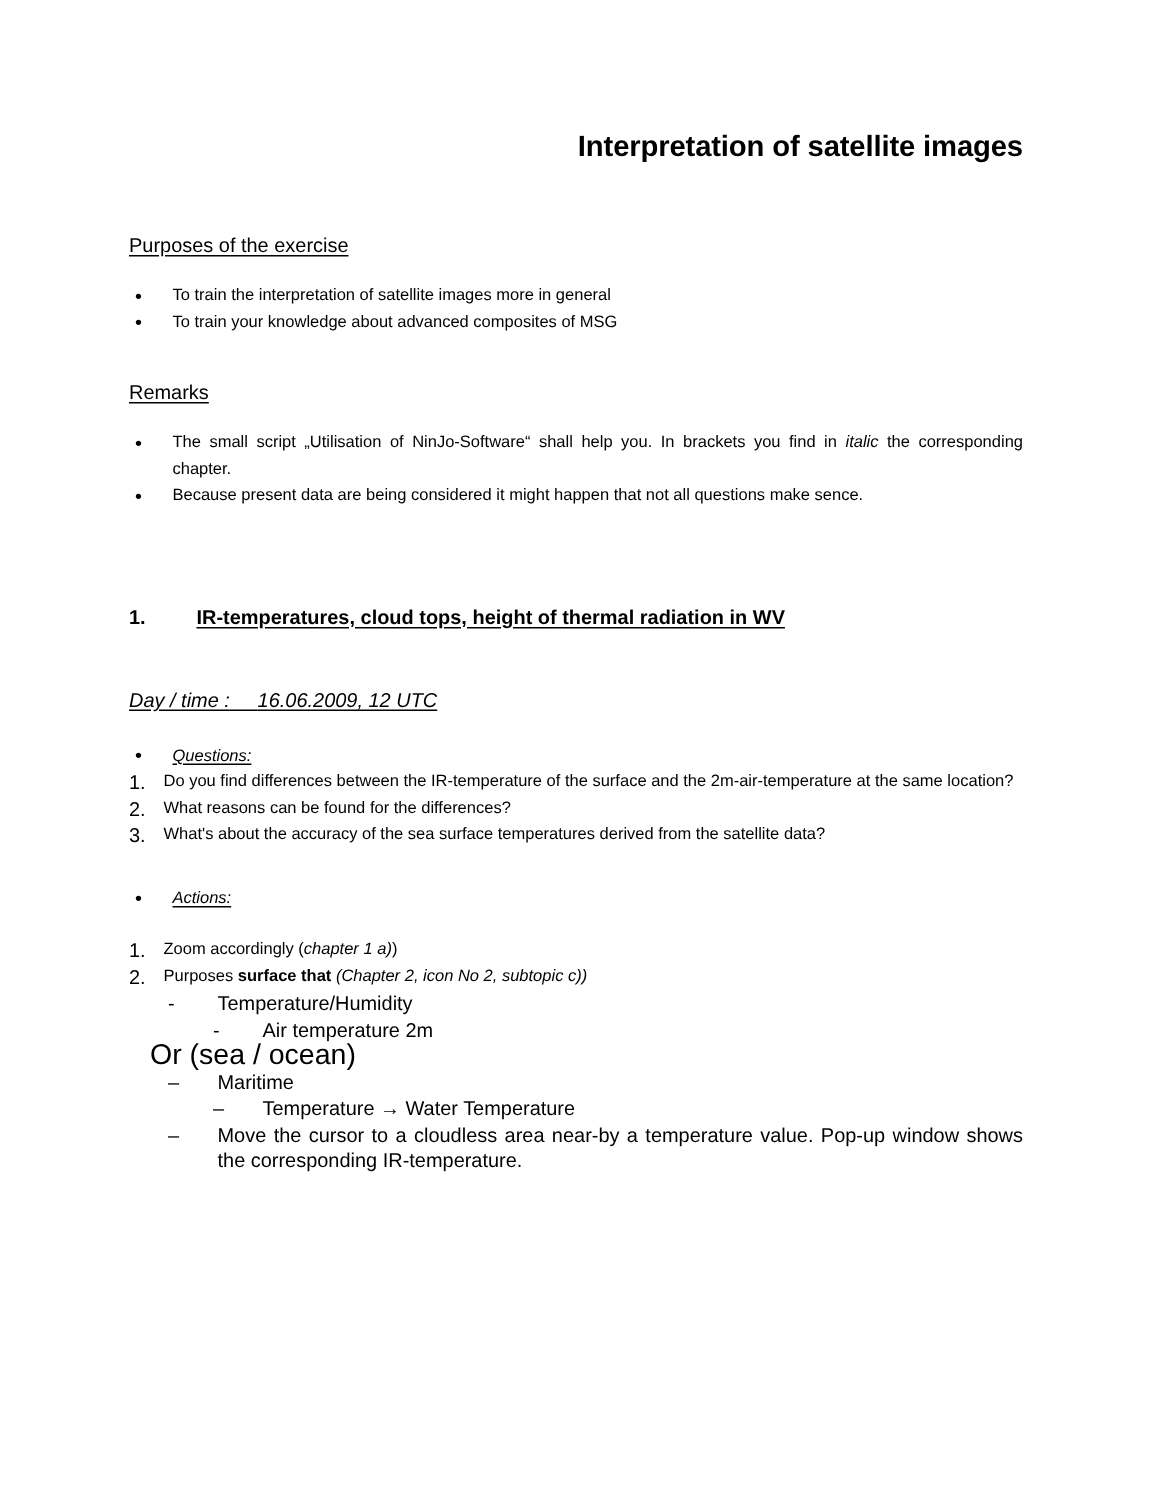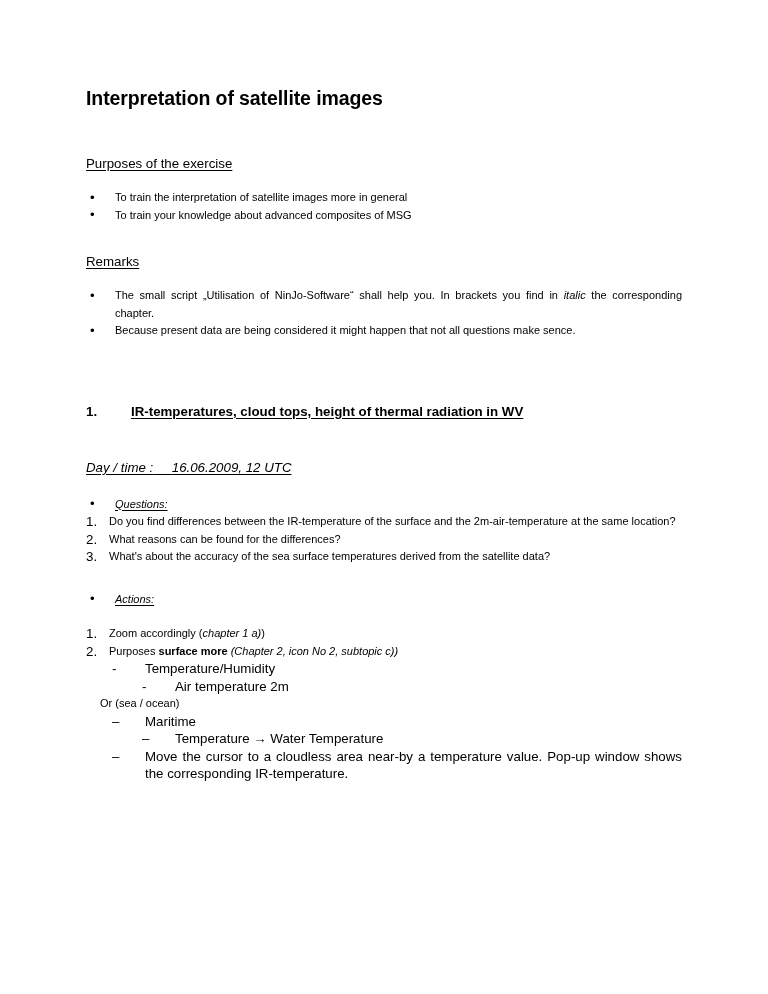--- a/index.html
+++ b/index.html
@@ -26,21 +26,21 @@
   .content {
     position: absolute;
     left: 86px;
     top: 0;
     width: 596px;
   }
 
   
   .title-block {
     padding-top: 86px;
-    text-align: left;
+    text-align: right;
   }
   .title-line {
     font-size: 19.5px;
     font-weight: bold;
     line-height: 25px;
     letter-spacing: -0.1px;
   }
 
   
   .sec-head {
@@ -158,21 +158,21 @@
     padding-left: 89px;
     font-size: 13.3px;
     line-height: 17.5px;
   }
   .dash-l2 .dmark {
     position: absolute;
     left: 56px;
     top: 0;
   }
   .plain-line {
-    font-size: 11px;
+    font-size: 19px;
     line-height: 17.5px;
     padding-left: 14px;
   }
   .dash-wrap {
     position: relative;
     padding-left: 59px;
     font-size: 13.3px;
     line-height: 17.5px;
     text-align: justify;
     text-justify: inter-word;
@@ -247,21 +247,21 @@
     <div class="gap-25"></div>
 
     <ul class="disc-list">
       <li><u class="ul"><i class="ital">Actions:</i></u></li>
     </ul>
 
     <div class="gap-17"></div>
 
     <ol class="num-list">
       <li><span>Zoom accordingly (</span><i class="ital">chapter 1 a)</i><span>)</span></li>
-      <li><span>Purposes </span><b class="bold">surface more</b><i class="ital"> (Chapter 2, icon No 2, subtopic c))</i></li>
+      <li><span>Purposes </span><b class="bold">surface that</b><i class="ital"> (Chapter 2, icon No 2, subtopic c))</i></li>
     </ol>
 
     <div class="dash-l1">
       <span class="dmark">-</span><span>Temperature/Humidity</span>
     </div>
 
     <div class="dash-l2">
       <span class="dmark">-</span><span>Air temperature 2m</span>
     </div>
 

